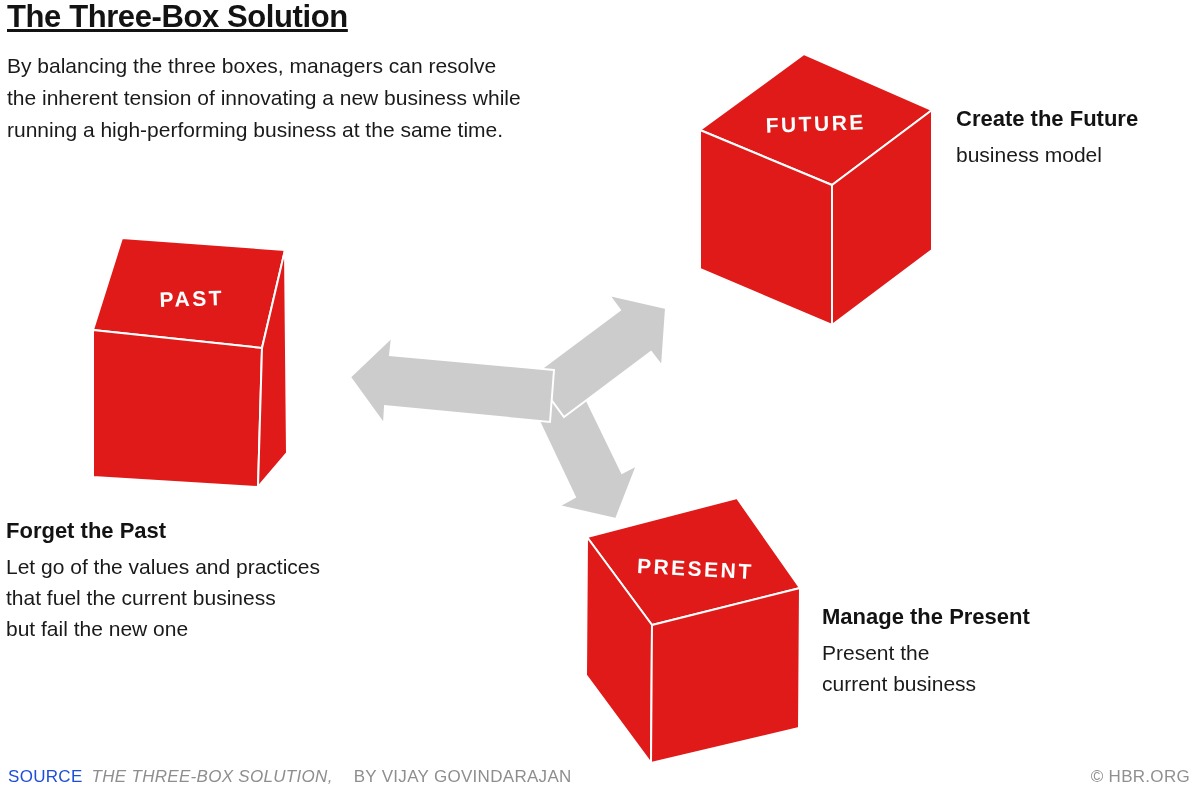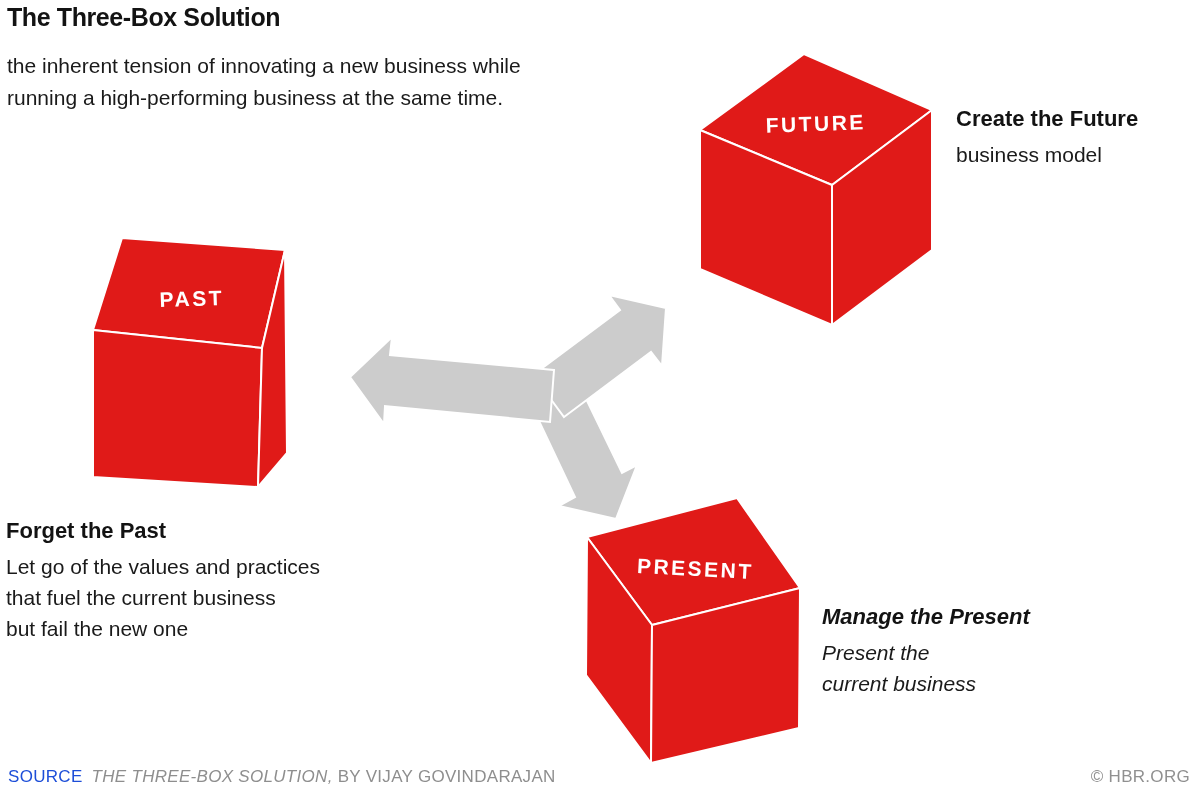--- a/index.html
+++ b/index.html
@@ -8,25 +8,26 @@
     width: 1200px;
     height: 795px;
     background: #ffffff;
     overflow: hidden;
     font-family: "Liberation Sans", sans-serif;
     color: #141414;
   }
   .abs { position: absolute; }
   #title {
     left: 7px; top: 0px;
-    font-size: 25px;
+    font-size: 31px;
     font-weight: bold;
     letter-spacing: -0.4px;
     color: #131313;
     line-height: 34px;
+    text-decoration: underline;
   }
   #subtitle {
     left: 7px; top: 50px;
     font-size: 21px;
     line-height: 32px;
     color: #1a1a1a;
   }
   #diagram-svg { left: 0; top: 0; }
   .arrow {
     stroke: #ffffff;
@@ -53,43 +54,44 @@
     margin-bottom: 7px;
     line-height: 26px;
   }
   .caption .caption-line {
     font-size: 21px;
     line-height: 31px;
     color: #1a1a1a;
   }
   #past-caption    { left: 6px;   top: 508px; margin-top: 10px; }
   #future-caption  { left: 956px; top: 106px; }
-  #present-caption { left: 822px; top: 604px; font-style: italic; }
+  #present-caption { left: 822px; top: 604px; }
   #footer {
     left: 8px; right: 10px; top: 767px;
     display: flex;
     justify-content: space-between;
     align-items: baseline;
     font-size: 17px;
     color: #8e8e8e;
     letter-spacing: 0.3px;
   }
   #footer .source-label { font-weight: normal; margin-right: 9px; color: #1d4ed8; }
   #footer .source-work  { font-style: italic; }
-  #footer .source-author { margin-left: 5px; }
+  #footer .source-author { margin-left: 21px; }
   #footer .credit { color: #909090; }
 </style>
 </head>
 <body>
 
 <div id="stage">
 
   <div id="title" class="abs">The Three-Box Solution</div>
 
   <div id="subtitle" class="abs">
+    <div>By balancing the three boxes, managers can resolve</div>
     <div>the inherent tension of innovating a new business while</div>
     <div>running a high-performing business at the same time.</div>
   </div>
 
   <svg id="diagram-svg" class="abs" width="1200" height="795" viewBox="0 0 1200 795">
 
     <g>
       <polygon class="arrow" points="530,402 575,497 559,506 616,519 637,465 622,473 576,378" fill="#cccccc"></polygon>
       <polygon class="arrow" points="564,417 651,352 662,366 666,308 609,295 620,310 533,375" fill="#cccccc"></polygon>
       <polygon class="arrow" points="554,370 390,355 392,337 350,377 384,424 385,406 550,422" fill="#cccccc"></polygon>

